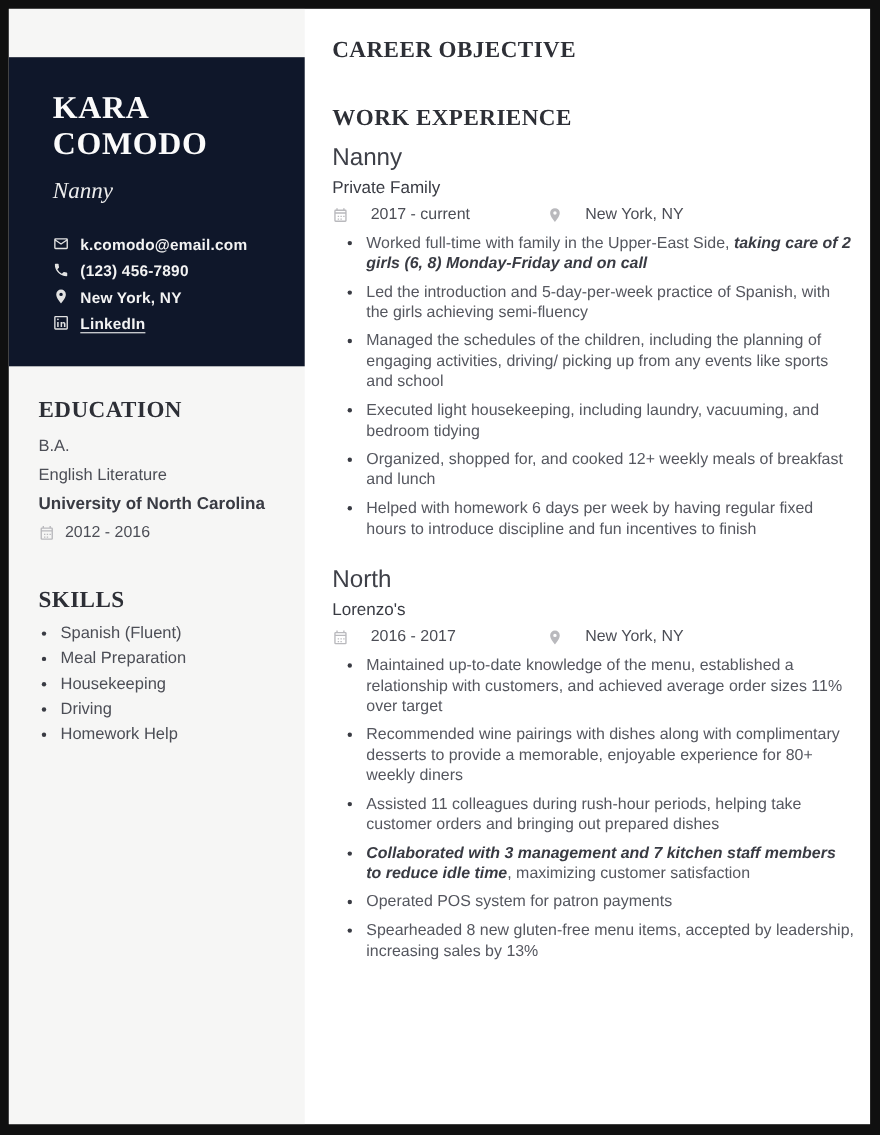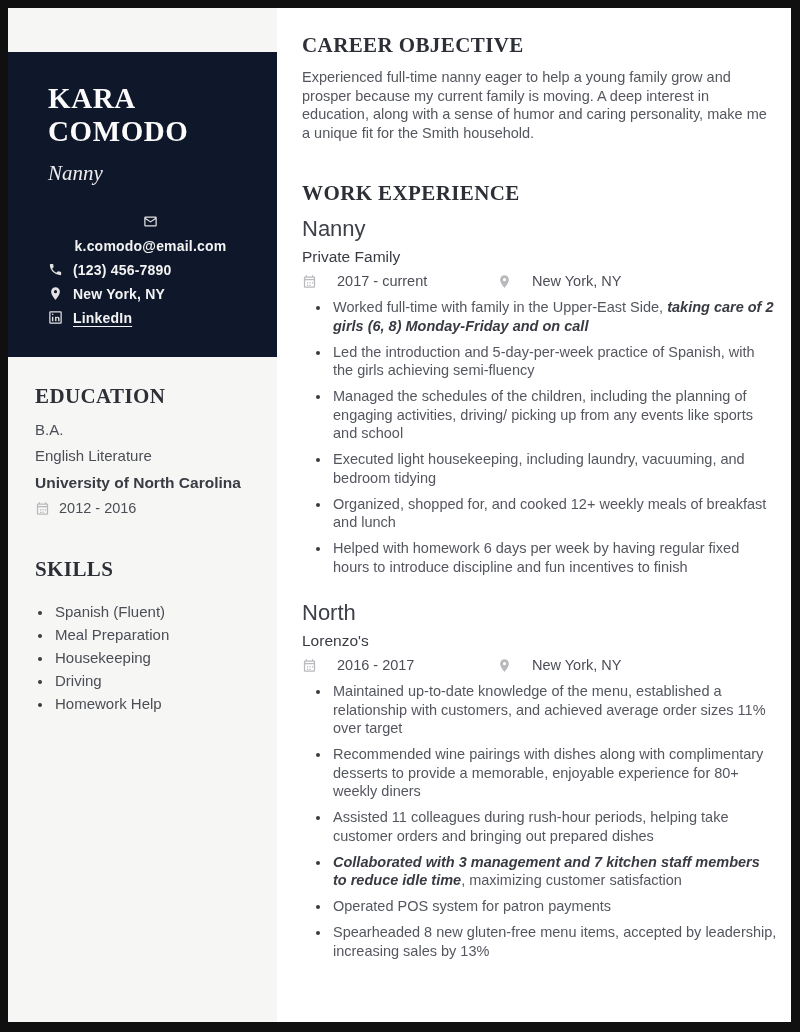--- a/index.html
+++ b/index.html
@@ -38,21 +38,21 @@
     font-style:italic; font-weight:400;
     font-size:21px; color:#ededed;
     margin-top:13px;
   }
   .contact-list { margin-top:28px; }
   .contact-item {
     display:flex; align-items:center; gap:10px;
     color:#f3f3f3; font-size:14px; font-weight:700;
     letter-spacing:.2px; margin-top:9px; line-height:14px;
   }
-  .contact-item:first-child { margin-top:0;flex-direction:column; }
+  .contact-item:first-child { margin-top:0; }
   .contact-item .icon { color:#e2e2e2; }
   .contact-item.is-link .label { text-decoration:underline; text-underline-offset:3px; cursor:pointer; }
 
   .icon { display:inline-flex; width:15px; height:15px; flex-shrink:0; }
   .icon svg { width:100%; height:100%; fill:currentColor; }
 
   .side-body { padding:28px 24px 0 27px; }
   .side-heading, .section-heading {
     font-family:"Liberation Serif", serif;
     font-weight:700; font-size:21px; line-height:22px;
@@ -64,21 +64,21 @@
     font-size:15.5px; font-weight:700; line-height:21px;
     color:#393b43; margin:3px 0 6px;
   }
   .meta-line {
     display:flex; align-items:center; gap:9px;
     font-size:14.5px; color:#4c4e56; margin-top:7px; line-height:16px;
   }
   .meta-line .icon, .job-meta .icon { color:#b9b9bd; }
 
   .skills-section { margin-top:42px; }
-  .skills-list { margin:24px 0 0 18px; }
+  .skills-list { margin:12px 0 0 18px; }
   .skills-list li {
     font-size:15px; color:#4c4e56; line-height:16px;
     margin-bottom:7px; padding-left:2px;
   }
   .skills-list li::marker { color:#393b43; font-size:13px; }
 
   
   .main { flex:1; padding:26px 14px 0 25px; }
   .objective-text {
     margin-top:12px;
@@ -173,21 +173,20 @@
               <li>Driving</li>
               <li>Homework Help</li>
             </ul>
         </section>
       </div>
     </aside>
 
     <main class="main">
       <section>
         <h2 class="section-heading">CAREER OBJECTIVE</h2>
-        <p class="objective-text">Experienced full-time nanny eager to help a young family grow and prosper because my current family is moving. A deep interest in education, along with a sense of humor and caring personality, make me a unique fit for the Smith household.</p>
       </section>
 
       <section class="experience-section">
         <h2 class="section-heading">WORK EXPERIENCE</h2>
         <div id="jobs-container">
             <div class="job">
               <div class="job-title">Nanny</div>
               <div class="job-company">Private Family</div>
               <div class="job-meta">
                 <span class="icon">

